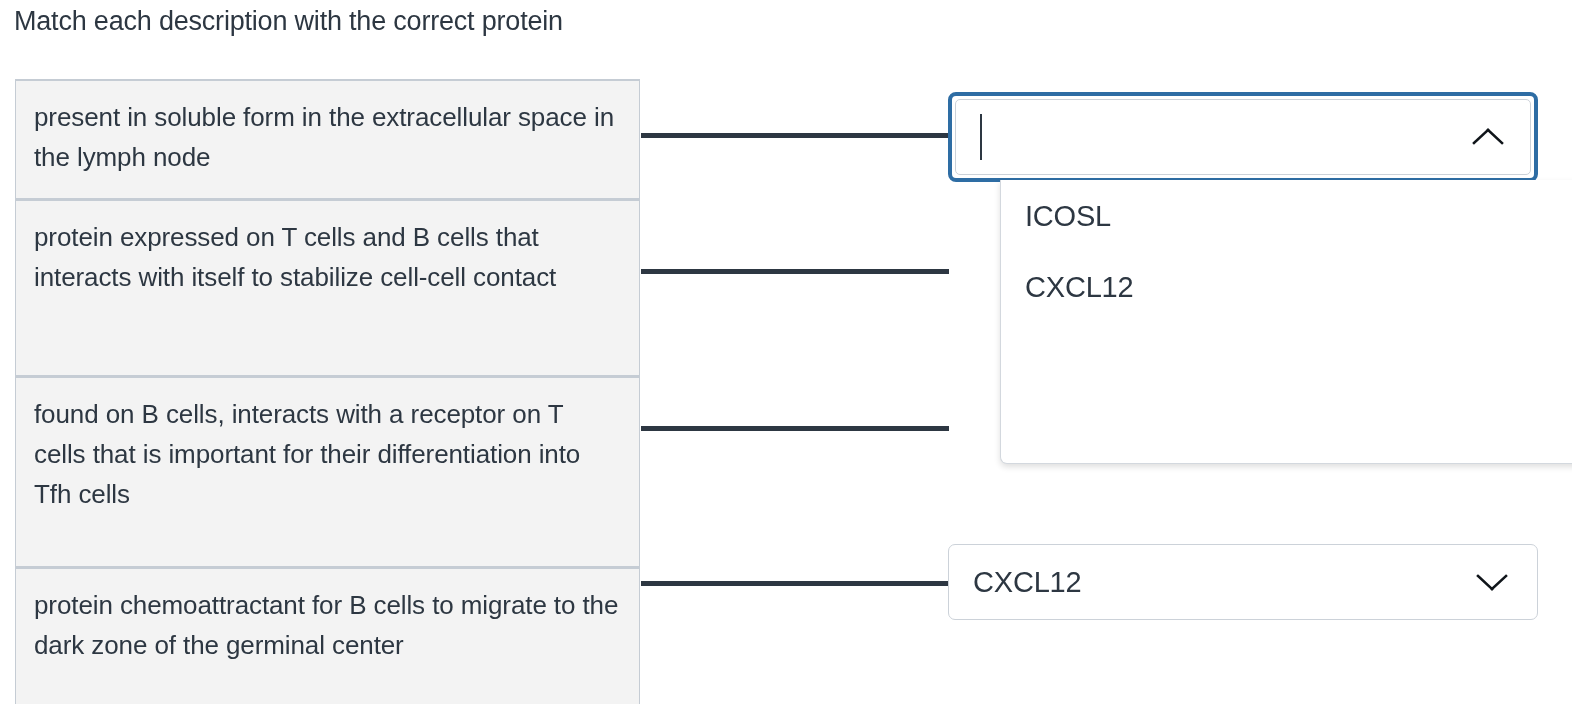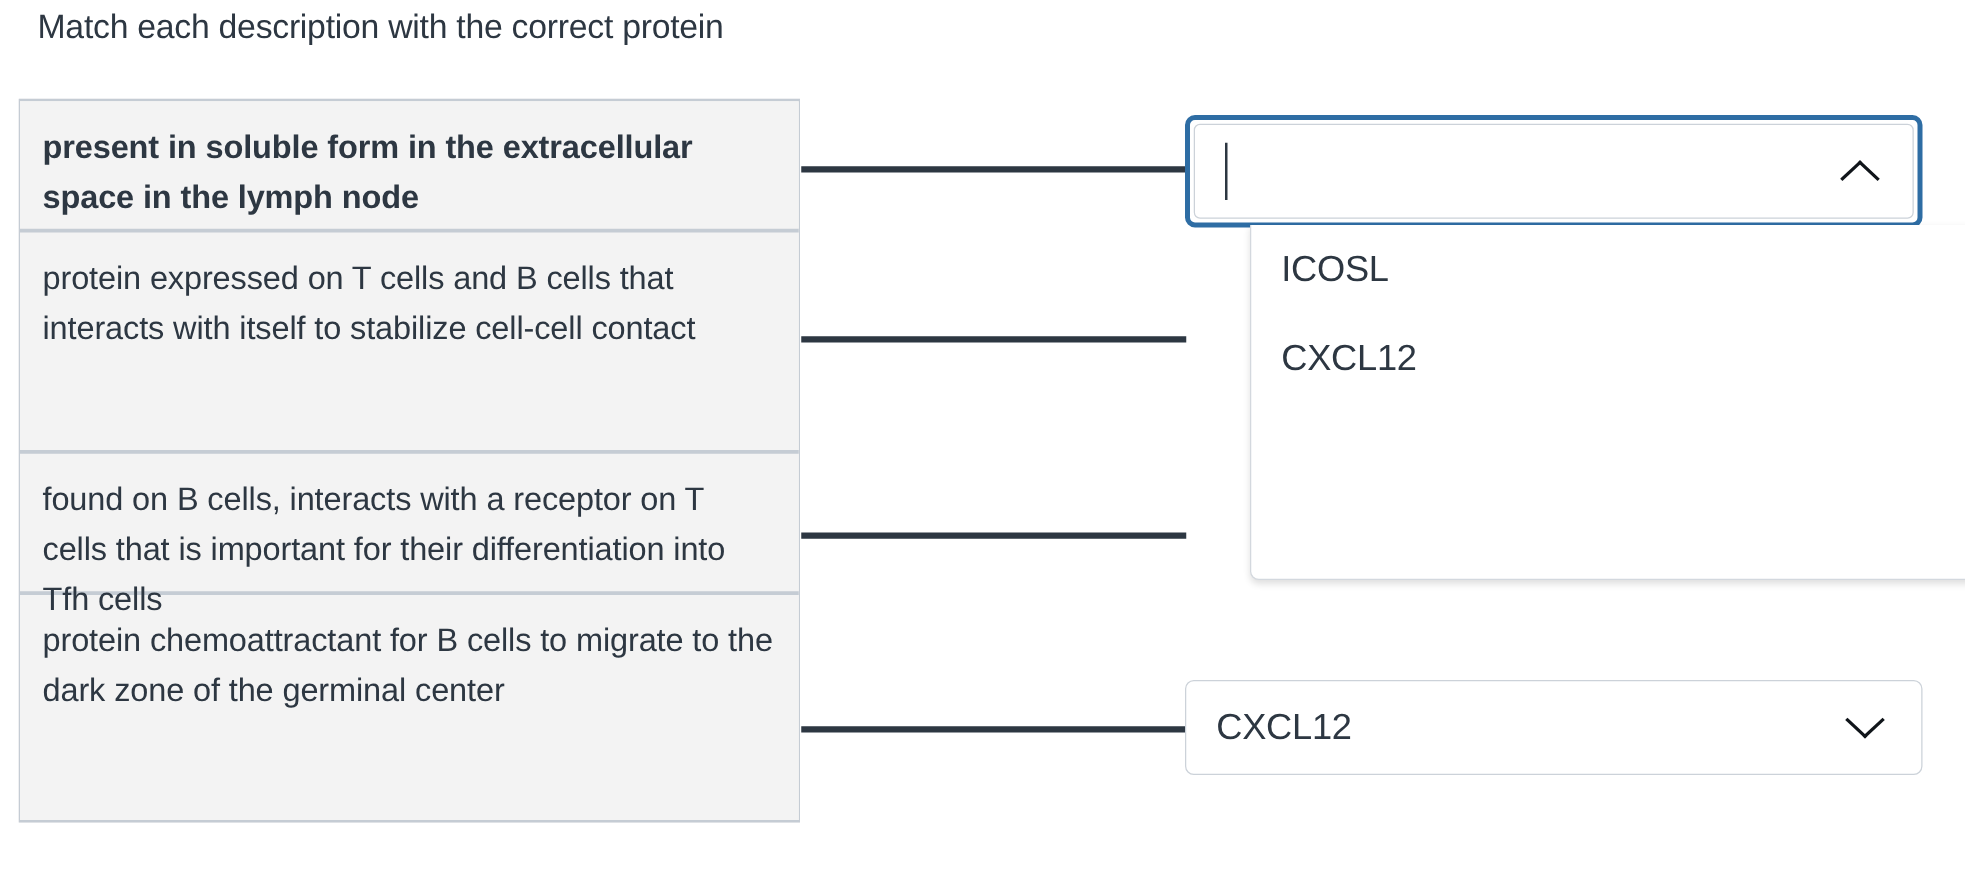--- a/index.html
+++ b/index.html
@@ -12,21 +12,21 @@
     background: #ffffff;
     font-family: "Liberation Sans", sans-serif;
     color: #2d3742;
     overflow: hidden;
     position: relative;
   }
 
   
   #question-title {
     position: absolute;
-    left: 30px;
+    left: 14px;
     top: 2px;
     font-size: 27px;
     line-height: 38px;
     color: #2d3742;
     white-space: nowrap;
     letter-spacing: -0.2px;
   }
 
   
   #description-list {
@@ -45,23 +45,23 @@
     padding: 16px 18px 18px 18px;
     font-size: 26px;
     line-height: 40px;
     color: #2d3742;
     box-sizing: border-box;
     letter-spacing: -0.1px;
   }
   .description-item + .description-item {
     border-top: 3px solid #c5ccd4;
   }
-  .d1 { height: 102px; font-weight: bold; }
+  .d1 { height: 117px; }
   .d2 { height: 177px; }
-  .d3 { height: 113px; }
+  .d3 { height: 191px; }
   .d4 { height: 183px; }
 
   
   .connector-line {
     position: absolute;
     left: 641px;
     width: 308px;
     height: 5px;
     background: #2d3742;
     z-index: 1;

